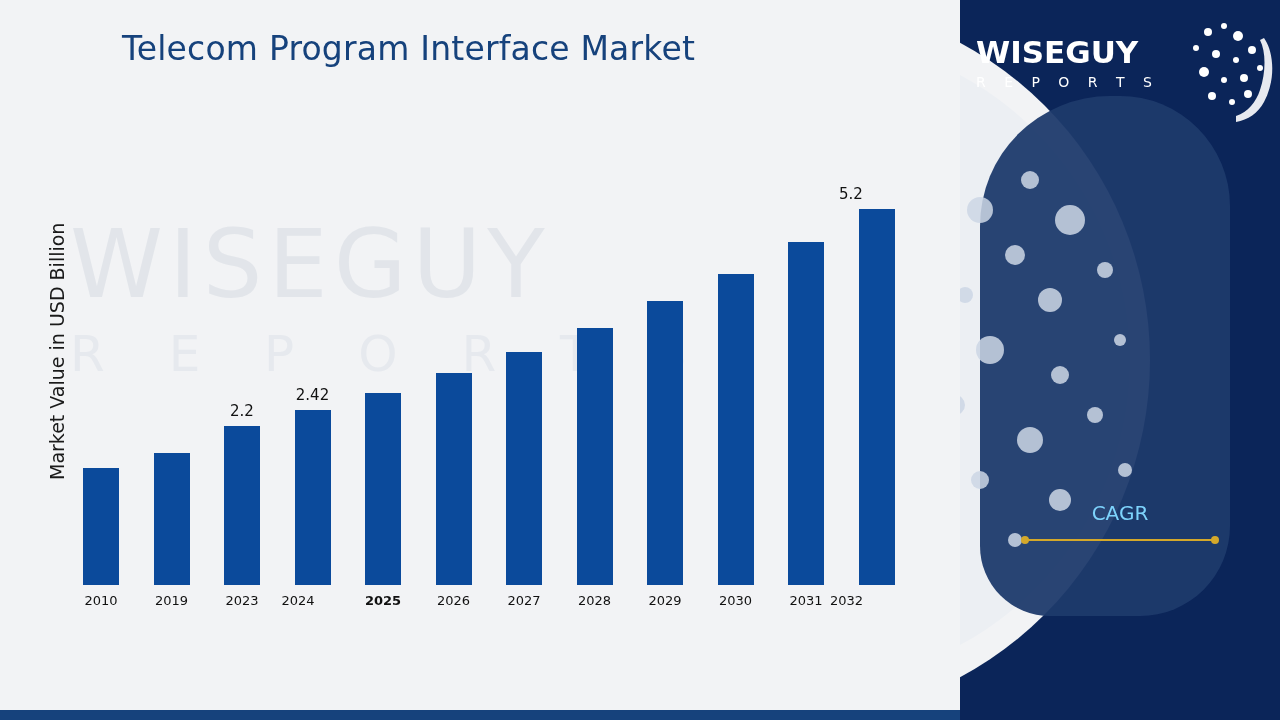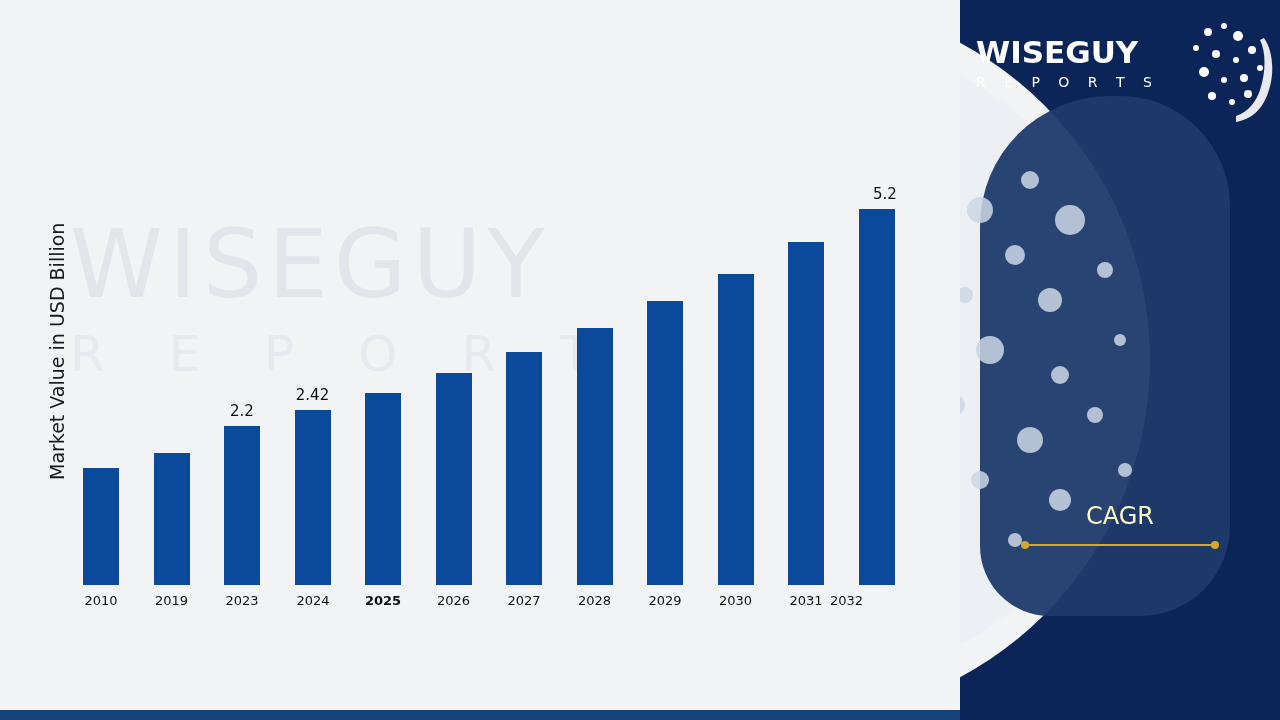--- a/index.html
+++ b/index.html
@@ -76,21 +76,21 @@
   .logo-main{
     font-size:31px;color:#ffffff;letter-spacing:0px;
     font-family:"DejaVu Sans",sans-serif;font-weight:bold;white-space:nowrap;
   }
   .logo-sub{
     margin-top:4px;font-size:14px;color:#ffffff;letter-spacing:7px;
     font-family:"DejaVu Sans",sans-serif;white-space:nowrap;
   }
 
   .cagr-block{position:absolute;left:0;top:500px;width:320px;text-align:center;}
-  .cagr-label{font-size:24px;color:#fef9c3;font-family:"DejaVu Sans",sans-serif;line-height:1.35;}
+  .cagr-label{font-size:20px;color:#7dd3fc;font-family:"DejaVu Sans",sans-serif;line-height:1.35;}
   .cagr-rule{
     position:relative;margin:12px auto 0;width:190px;height:2px;background:#d4a82a;
   }
   .cagr-rule:before,.cagr-rule:after{
     content:"";position:absolute;top:-3px;width:8px;height:8px;border-radius:50%;background:#d4a82a;
   }
   .cagr-rule:before{left:-4px;}
   .cagr-rule:after{right:-4px;}
   .cagr-value{margin-top:16px;font-size:30px;color:#d4a82a;font-family:"DejaVu Sans",sans-serif;}
 
@@ -99,20 +99,21 @@
   }
   .dots svg{display:block;}
 </style>
 </head>
 <body>
 
 <div class="page">
 
   <div class="chart-panel">
 
+    <div class="chart-title">Telecom Program Interface Market</div>
 
     <div class="watermark">
       <div class="wm-top">WISEGUY</div>
       <div class="wm-bot">R E P O R T S</div>
     </div>
 
     <div class="y-axis-wrap">
       <div class="y-axis-label">Market Value in USD Billion</div>
     </div>
 
@@ -129,29 +130,29 @@
         <div class="bar" style="left: 637.5px; height: 311px; background: rgb(11, 74, 155);"></div>
         <div class="bar" style="left: 708px; height: 343px; background: rgb(11, 74, 155);"></div>
         <div class="bar" style="left: 778.5px; height: 376px; background: rgb(11, 74, 155);"></div>
       </div>
     <div id="ticks">
         <div class="x-tick" style="left: 66px;">2010</div>
         <div class="x-tick" style="left: 136.5px;">2019</div>
         <div class="bar-label" style="left: 207px; top: 402px;">2.2</div>
         <div class="x-tick" style="left: 207px;">2023</div>
         <div class="bar-label" style="left: 277.5px; top: 386px;">2.42</div>
-        <div class="x-tick" style="left: 278px;">2024</div>
+        <div class="x-tick" style="left: 263px;">2024</div>
         <div class="x-tick" style="left: 348px; font-weight: bold;">2025</div>
         <div class="x-tick" style="left: 418.5px;">2026</div>
         <div class="x-tick" style="left: 489px;">2027</div>
         <div class="x-tick" style="left: 559.5px;">2028</div>
         <div class="x-tick" style="left: 630px;">2029</div>
         <div class="x-tick" style="left: 700.5px;">2030</div>
         <div class="x-tick" style="left: 771px;">2031</div>
-        <div class="bar-label" style="left: 850px; top: 185px;">5.2</div>
+        <div class="bar-label" style="left: 816px; top: 185px;">5.2</div>
         <div class="x-tick" style="left: 793px; text-align: right;">2032</div>
       </div>
 
     <div class="bottom-strip"></div>
   </div>
 
   <div class="brand-panel">
     <div class="brand-arc"></div>
     <div class="brand-arc2"></div>
     <div class="head-shape"></div>

